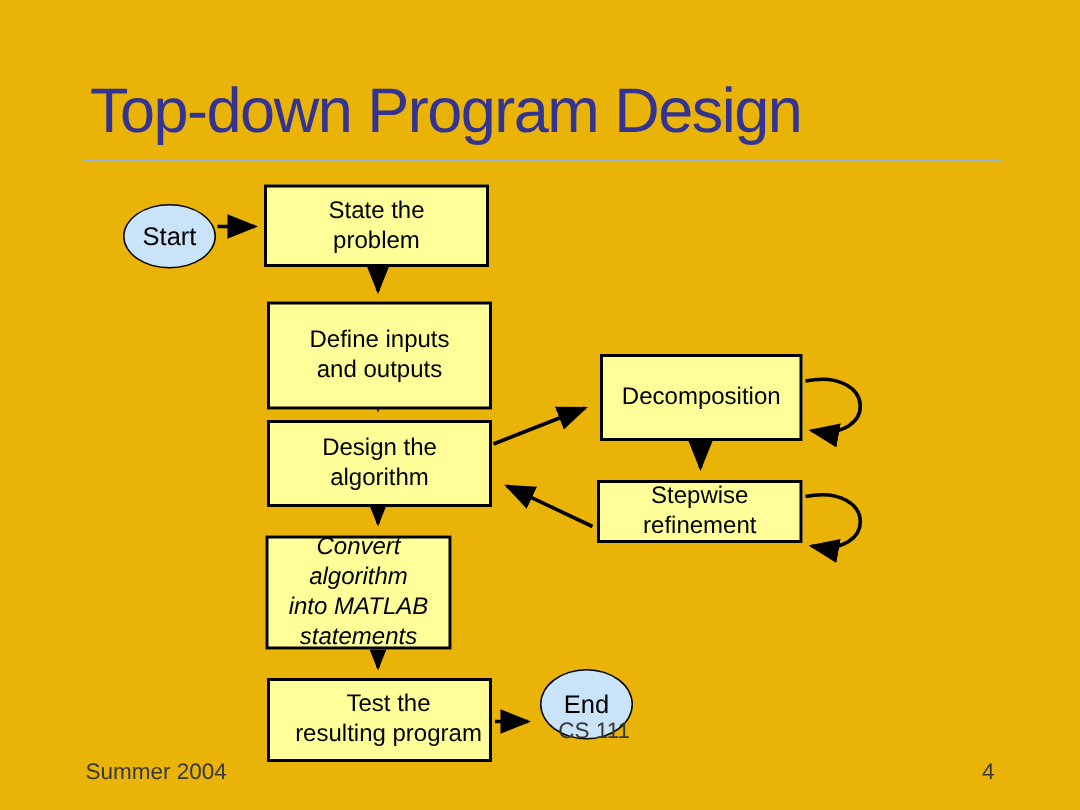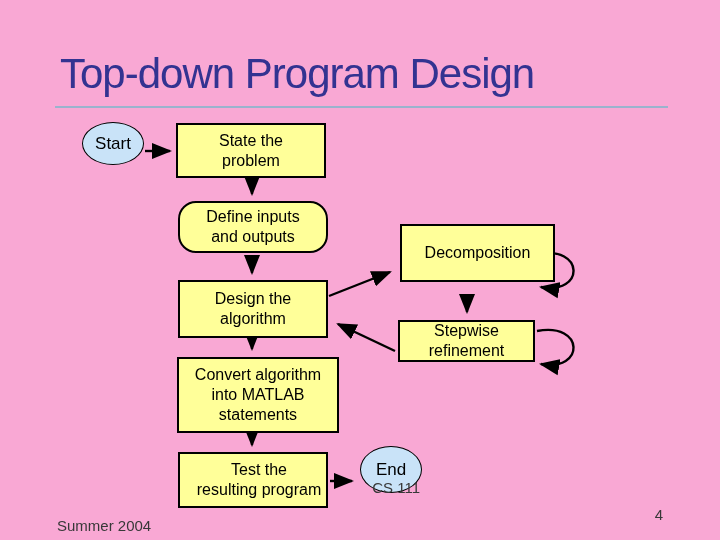--- a/index.html
+++ b/index.html
@@ -1,20 +1,20 @@
 <!DOCTYPE html>
 <html><head>
 <meta charset="utf-8">
 <style>
   html, body { margin: 0; padding: 0; background: #ffffff; }
   .slide {
     position: relative;
     width: 720px;
     height: 540px;
-    background: #f9a8d4;
+    background: #eab308;
     overflow: hidden;
     font-family: "Liberation Sans", "DejaVu Sans", sans-serif;
   }
   .page-title {
     position: absolute;
     left: 60px;
     top: 51px;
     font-size: 42px;
     line-height: 1.1;
     color: #333391;
@@ -44,47 +44,47 @@
   .node-rect {
     background: #FFFF99;
     border: 2px solid #000000;
   }
   .node-ellipse {
     background: #C9E3F8;
     border: 1.5px solid #000000;
     border-radius: 50%;
     font-size: 17px;
   }
-  .node-start   { left: 82px;  top: 122px; width: 62px;  height: 43px; }
+  .node-start   { left: 82px;  top: 136px; width: 62px;  height: 43px; }
   .node-state   { left: 176px; top: 123px; width: 150px; height: 55px; }
-  .node-define  { left: 178px; top: 201px; width: 150px; height: 52px; border-radius: 18px; }
-  .node-decomp  { left: 400px; top: 224px; width: 155px; height: 58px; justify-content: center; }
+  .node-define  { left: 178px; top: 201px; width: 150px; height: 72px; }
+  .node-decomp  { left: 400px; top: 236px; width: 135px; height: 58px; justify-content: center; }
   .node-design  { left: 178px; top: 280px; width: 150px; height: 58px; align-items: center; }
   .node-step    { left: 398px; top: 320px; width: 137px; height: 42px; }
-  .node-convert { left: 177px; top: 357px; width: 162px; height: 76px; }
+  .node-convert { left: 177px; top: 357px; width: 124px; height: 76px; font-style: italic; }
   .node-test    { left: 178px; top: 452px; width: 150px; height: 56px; padding-left: 12px; }
   .node-end     { left: 360px; top: 446px; width: 62px;  height: 47px; }
   .arrows-layer {
     position: absolute;
     left: 0; top: 0;
     width: 720px; height: 540px;
     pointer-events: none;
   }
   .arrows-layer path {
     stroke: #000000;
     stroke-width: 2.4;
     fill: none;
   }
   .footer-text {
     position: absolute;
     font-size: 15px;
     color: #383838;
     white-space: nowrap;
   }
-  .footer-date   { left: 57px;  top: 506px; margin-top: 11px; }
+  .footer-date   { left: 57px;  top: 506px; }
   .footer-course { left: 310px; top: 479px; width: 110px; text-align: right; }
   .footer-page   { right: 57px; top: 506px; }
 </style>
 </head>
 <body>
 
 <div class="slide">
 
   <div class="page-title">Top-down Program Design</div>
   <div class="title-divider"></div>

